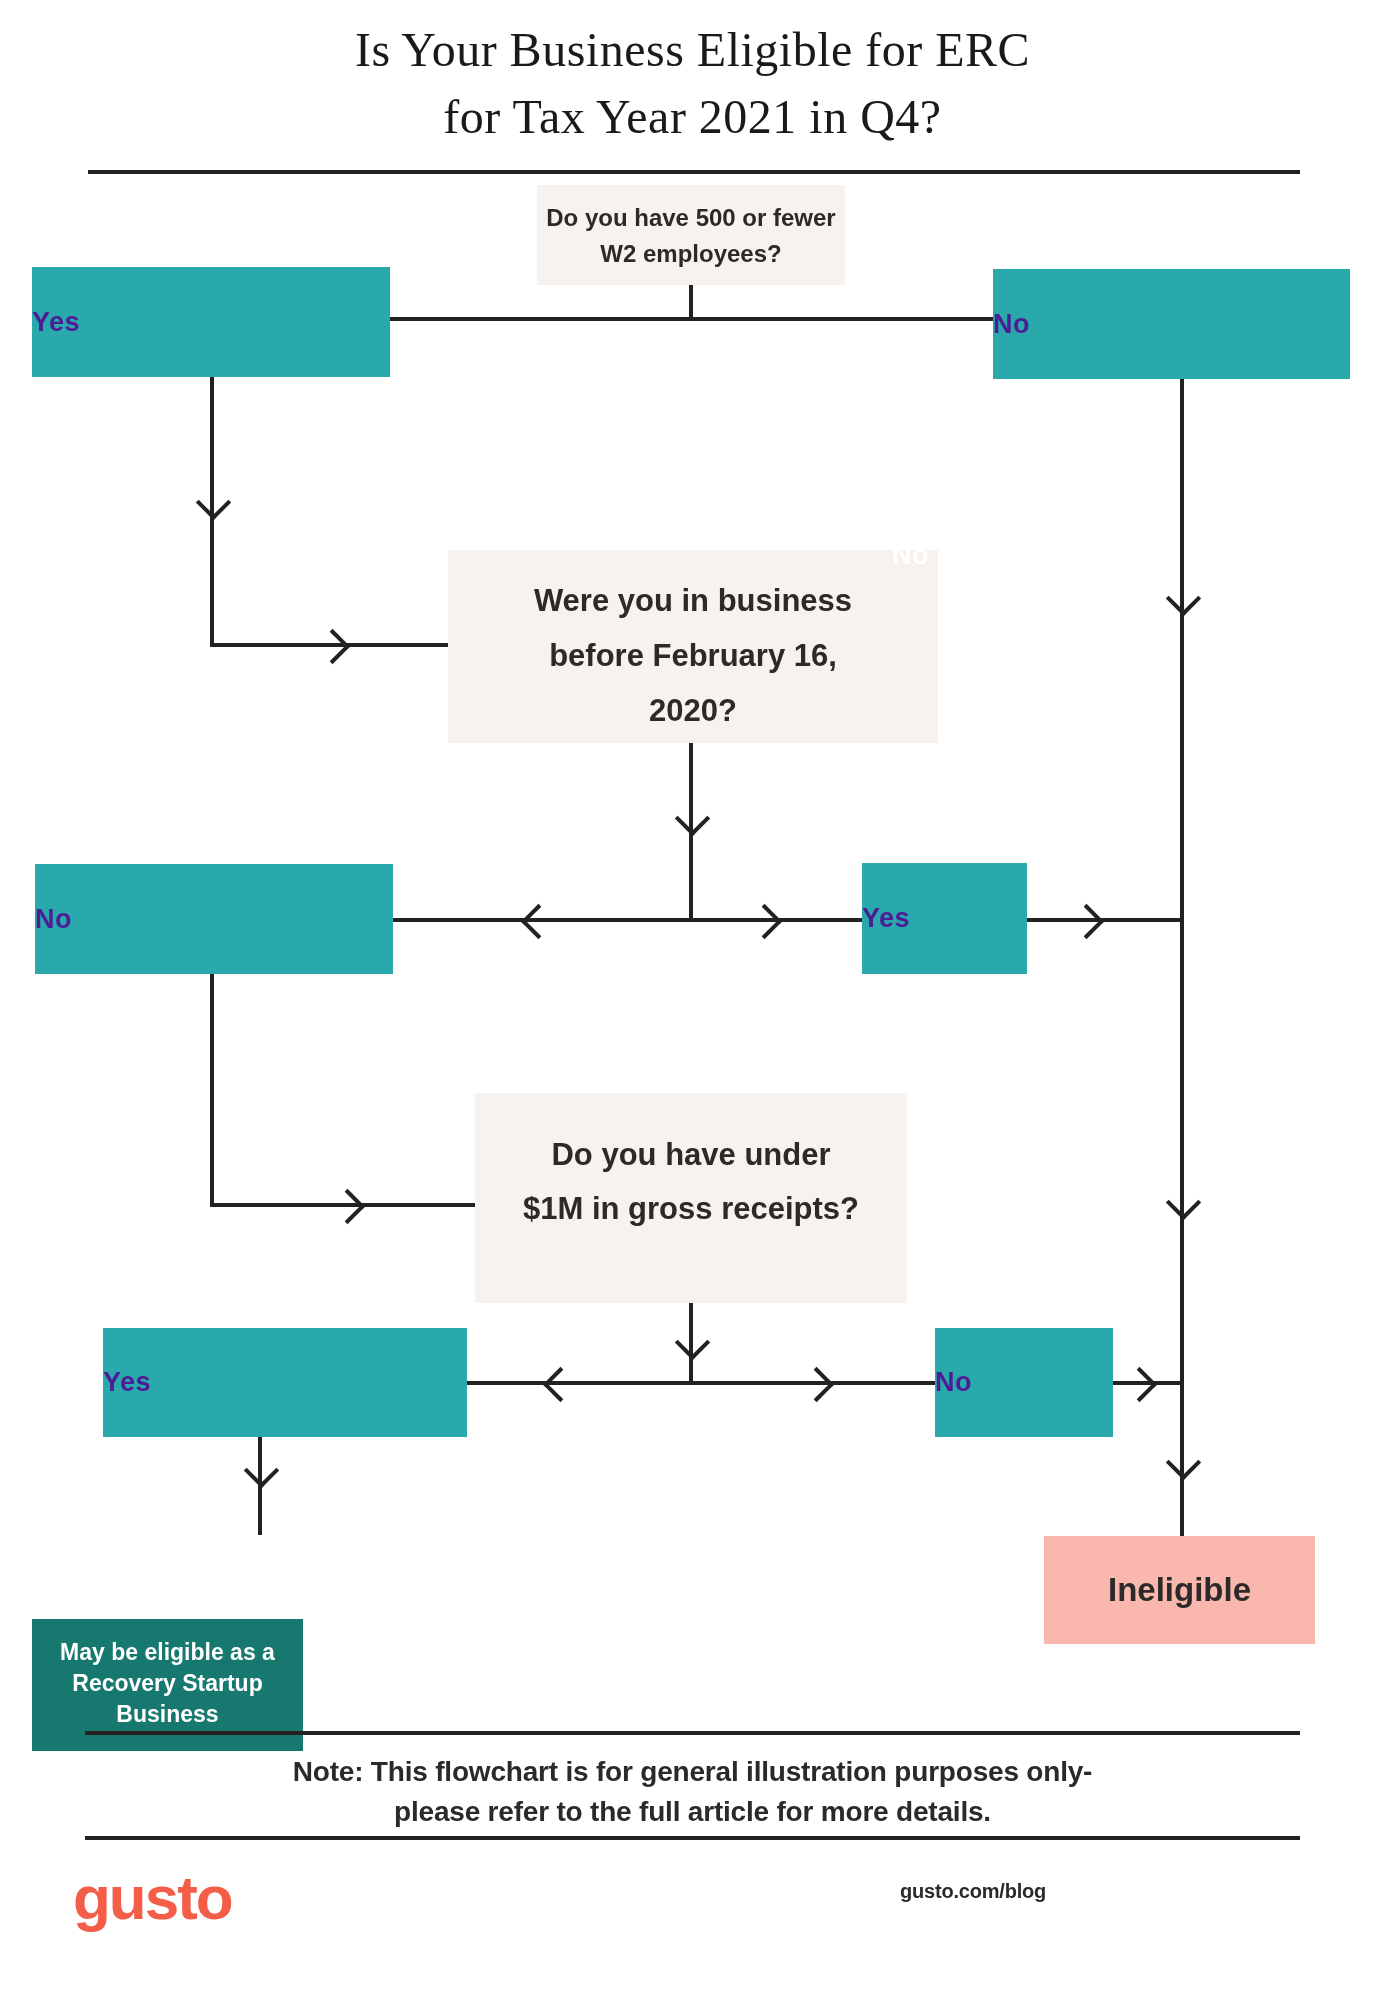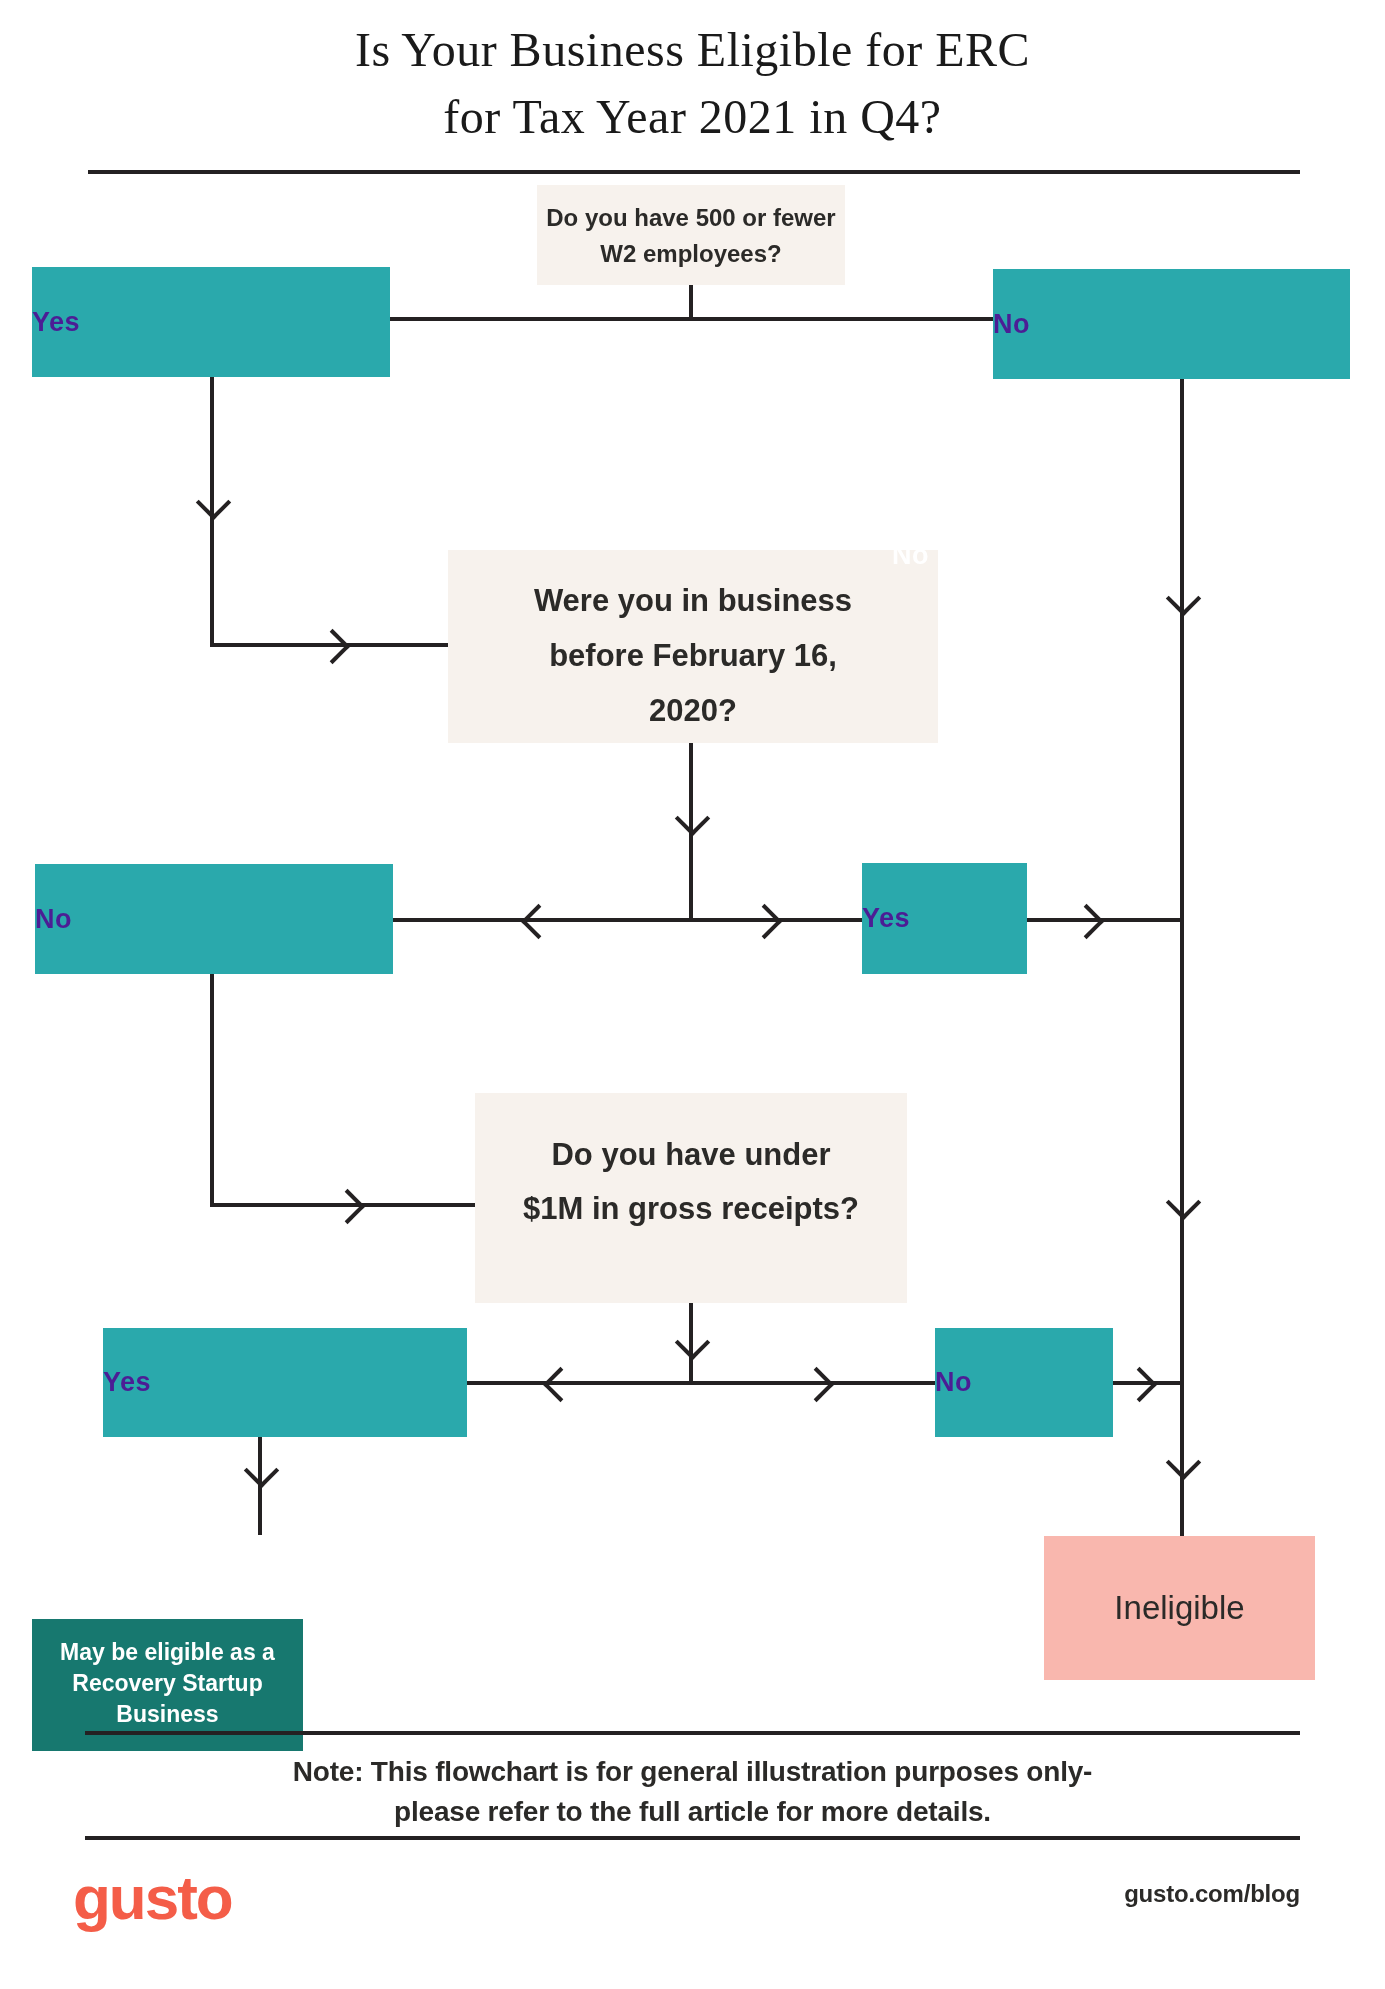--- a/index.html
+++ b/index.html
@@ -70,22 +70,22 @@
     font-size:28px;line-height:40px;font-weight:700;letter-spacing:-0.2px;
   }
   .note .ln{white-space:pre-wrap;}
   .logo{
     position:absolute;left:73px;top:1862px;
     color:var(--coral);font-size:62px;font-weight:800;
     letter-spacing:-2px;
   }
   .blog-url{
     position:absolute;left:900px;top:1880px;width:400px;
-    text-align:right;color:var(--text-dark);
-    font-size:24px;font-weight:700;letter-spacing:-0.2px;
+    color:var(--text-dark);
+    font-size:20px;font-weight:700;letter-spacing:-0.2px;
   }
 </style>
 </head>
 <body>
 
 <div id="canvas">
 
   <div class="title">
     <div>Is Your Business Eligible for ERC</div>
     <div>for Tax Year 2021 in Q4?</div>
@@ -170,21 +170,21 @@
   <div class="chev right" style="left:1127px;top:1372px;"></div>
 
   <div class="vline" style="left:258px;top:1437px;height:98px;"></div>
   <div class="chev down" style="left:249px;top:1458px;"></div>
 
   <div class="rbox-good" style="left:32px;top:1619px;width:271px;height:132px;font-size:23px;line-height:31px;padding-top:18px;">
     <div class="ln">May be eligible as  a</div>
     <div class="ln">Recovery Startup</div>
     <div class="ln">Business</div>
   </div>
-  <div class="rbox-bad" style="left:1044px;top:1536px;width:271px;height:144px;font-size:33px;">
+  <div class="rbox-bad" style="left:1044px;top:1536px;width:271px;height:108px;font-size:33px;font-weight:bold;">
     <span>Ineligible</span>
   </div>
 
   <div class="rule" style="left:85px;top:1731px;width:1215px;"></div>
   <div class="note">
     <div class="ln">Note: This flowchart is for general illustration purposes only-</div>
     <div class="ln">please refer to the full article for more details.</div>
   </div>
   <div class="rule" style="left:85px;top:1836px;width:1215px;"></div>
 

